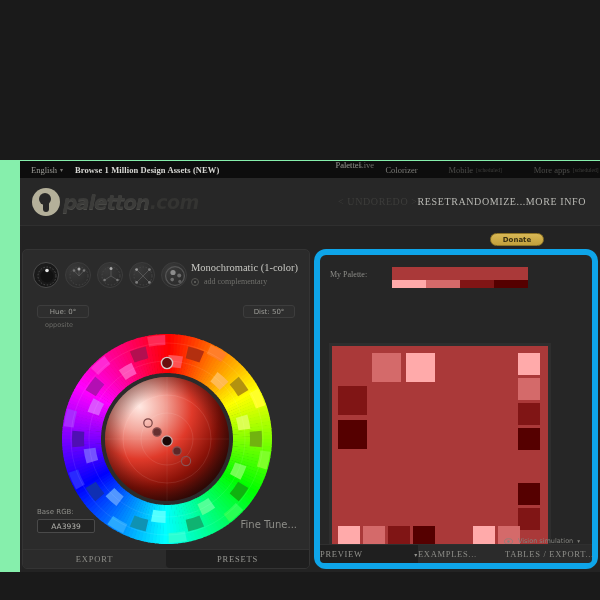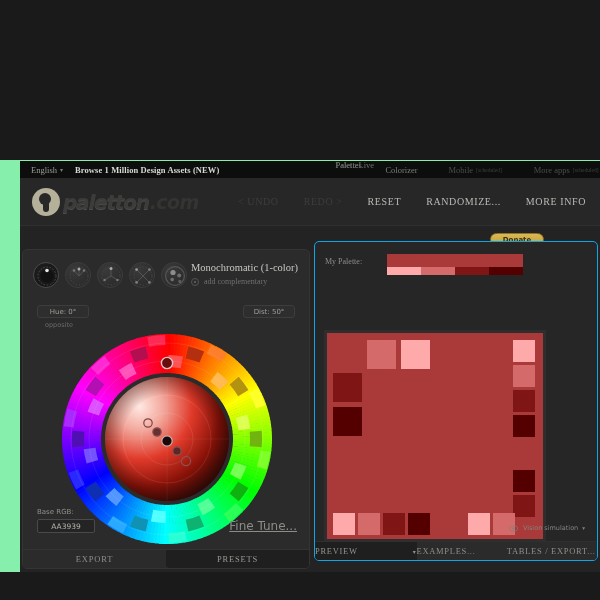--- a/index.html
+++ b/index.html
@@ -90,21 +90,21 @@
     font-family: "DejaVu Sans", sans-serif;
     font-weight: bold; font-style: italic;
     font-size: 19px; letter-spacing: -0.6px;
     color: #343432;
     margin-left: 1px;
   }
   .hnav { margin-left: auto; display: flex; align-items: center; padding-right: 14px; }
   .hnav-item {
     font-family: "Liberation Serif", serif;
     font-size: 10px; letter-spacing: .6px;
-    color: #b9b9b4; margin-left: 25px; white-space: nowrap;
+    color: #b9b9b4; white-space: nowrap;
   }
   .hnav-item.dim { color: #3d3d3b; }
 
   
   .body-area {
     position: absolute; left: 20px; top: 226px;
     width: 580px; height: 346px;
     background: #232323;
   }
 
@@ -202,44 +202,44 @@
     border: 1px solid #4a4a4a; border-radius: 2px;
     background: #242424;
     color: #b4b4af;
     font-family: "DejaVu Sans", sans-serif;
     font-size: 7.5px;
     display: flex; align-items: center; justify-content: center;
   }
   .fine-tune {
     position: absolute; right: 12px; top: 269px;
     font-family: "DejaVu Sans", sans-serif;
-    font-size: 12px; color: #8d8d88; text-decoration: underline;
+    font-size: 10px; color: #8d8d88;
   }
 
   .lp-tabs {
     position: absolute; left: 0; bottom: 0; width: 100%; height: 19px;
     display: flex;
     border-top: 1px solid #333;
   }
   .lp-tab {
     flex: 1; display: flex; align-items: center; justify-content: center;
     font-family: "Liberation Serif", serif;
     font-size: 8.5px; letter-spacing: .8px; color: #8d8d88;
     background: #2b2b2b;
     border-radius: 0 0 4px 4px;
   }
   .lp-tab.active { background: #1f1f1f; color: #979792; }
 
   
   .right-panel {
-    position: absolute; left: 294px; top: 15px;
+    position: absolute; left: 294px; top: 23px;
     width: 284px; height: 320px;
     background: #262626;
-    border: 1px solid #0ea5e9;
-    border-radius: 5px;
+    border: 6px solid #0ea5e9;
+    border-radius: 12px;
   }
 
   .mypal-row { position: absolute; left: 0; top: 12px; width: 100%; height: 26px; }
   .mypal-label {
     position: absolute; left: 10px; top: 3px;
     font-family: "Liberation Serif", serif;
     font-size: 8px; color: #8d8d88;
   }
   .mypal-main {
     position: absolute; left: 72px; top: 0; width: 136px; height: 13px;

